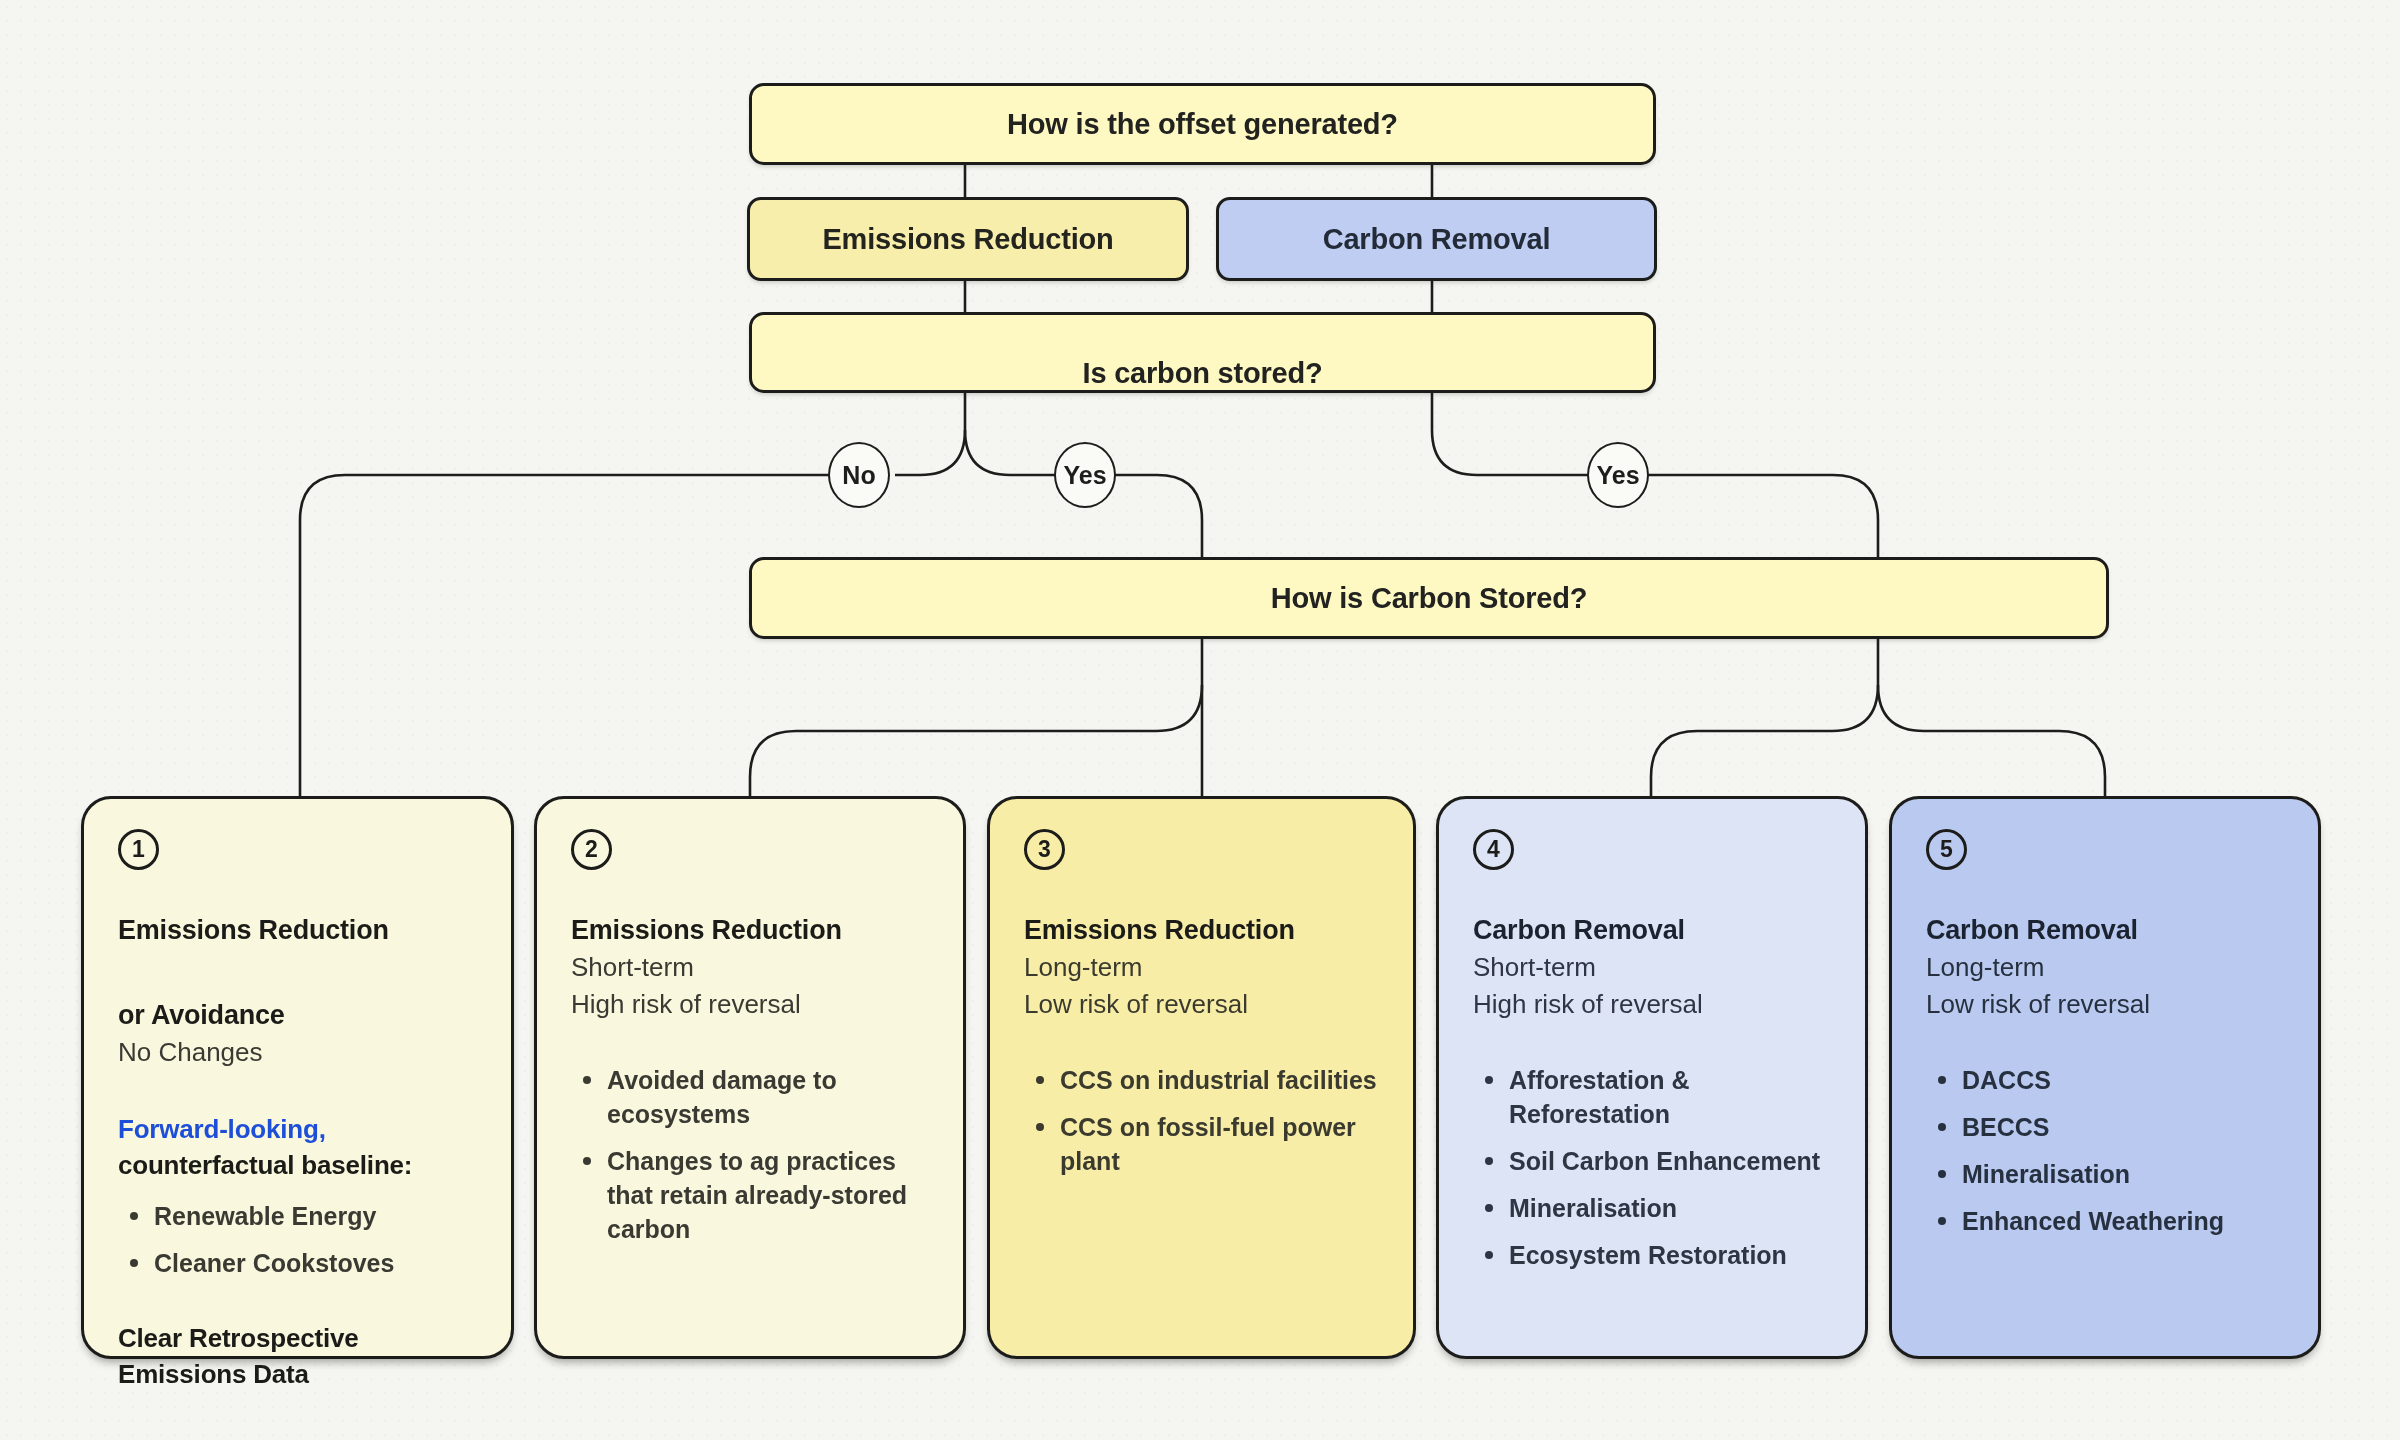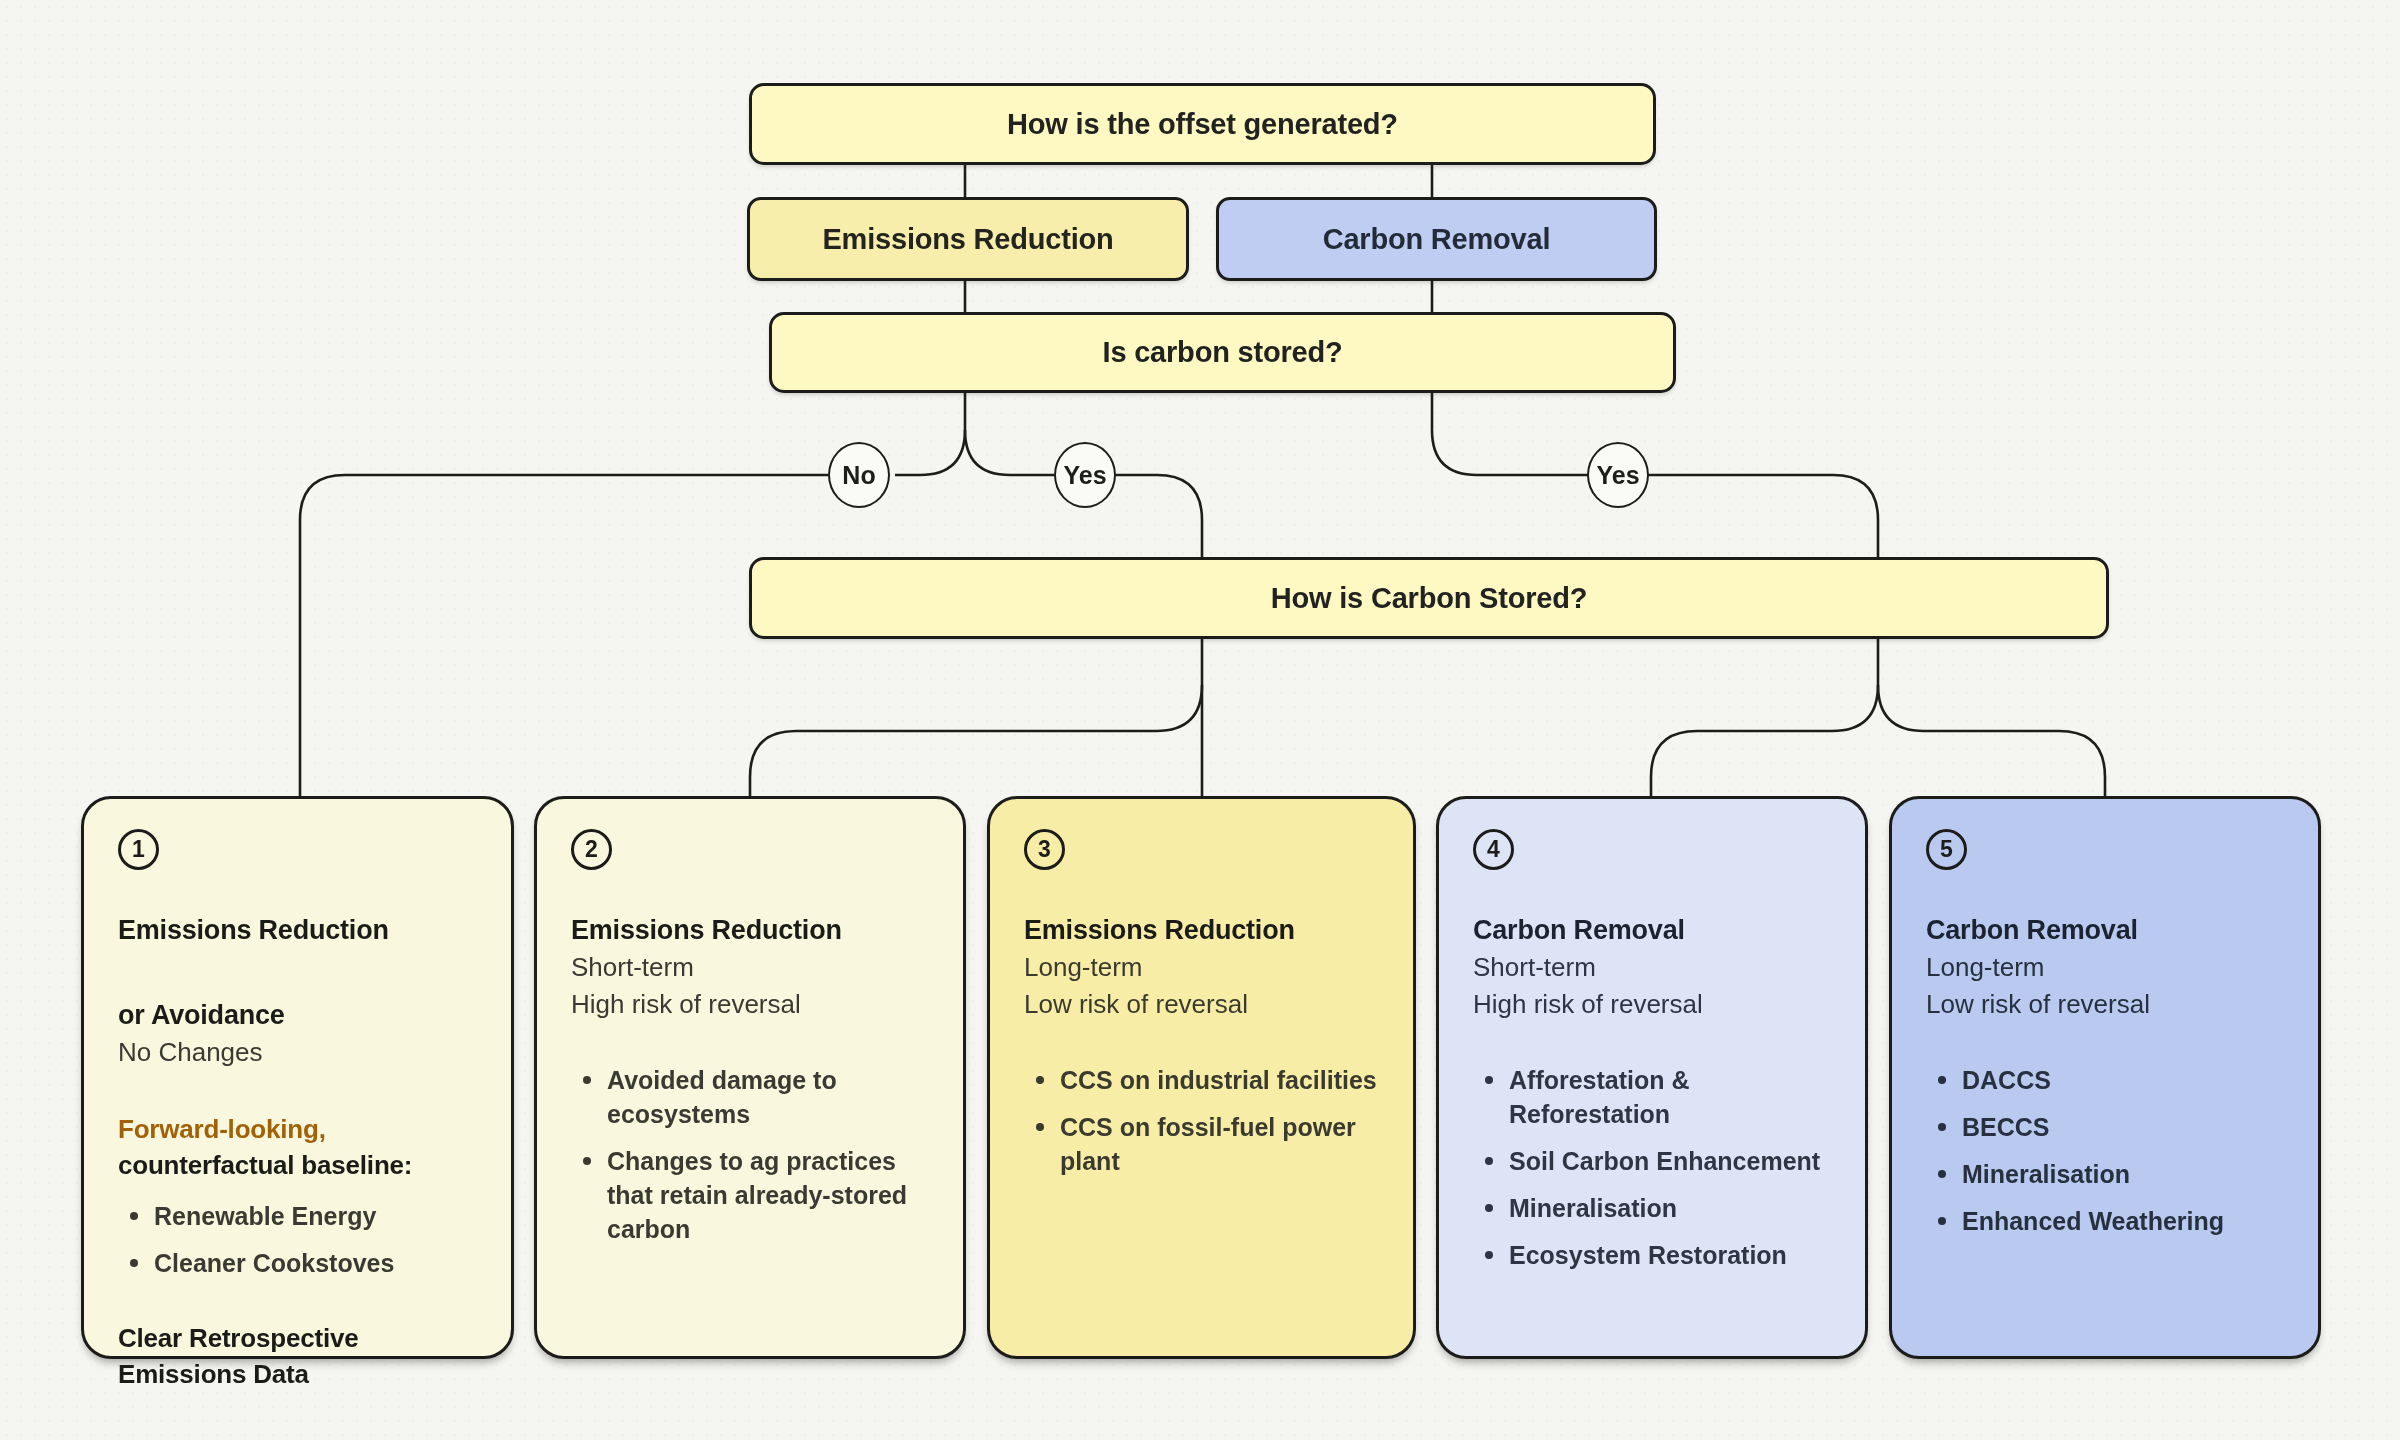--- a/index.html
+++ b/index.html
@@ -85,21 +85,21 @@
   </div>
 
   <div class="pill" style="left:747px;top:197px;width:436px;height:78px;background:#F8EEAC;color:#24241F;">
     <span>Emissions Reduction</span>
   </div>
 
   <div class="pill" style="left:1216px;top:197px;width:435px;height:78px;background:#BFCDF2;color:#232B38;">
     <span>Carbon Removal</span>
   </div>
 
-  <div class="banner" style="left:769px;top:312px;width:901px;height:75px;">
+  <div class="banner" style="left:749px;top:312px;width:901px;height:75px;align-items:flex-end;">
     <span>Is carbon stored?</span>
   </div>
 
   <div class="decision" style="left:828px;top:442px;">
     <span>No</span>
   </div>
   <div class="decision" style="left:1054px;top:442px;">
     <span>Yes</span>
   </div>
   <div class="decision" style="left:1587px;top:442px;">
@@ -109,21 +109,21 @@
   <div class="banner" style="left:749px;top:557px;width:1354px;height:76px;">
     <span>How is Carbon Stored?</span>
   </div>
 
   <section class="card" style="left: 81px; width: 433px; background: rgb(249, 247, 222); color: rgb(58, 58, 51);">
       <div class="num-badge">1</div>
       <div class="t-line" style="color: rgb(27, 27, 24);">Emissions Reduction</div>
       <div class="t-line" style="color: rgb(27, 27, 24); margin-top: 48px;">or Avoidance</div>
       <div class="p-line">No Changes</div>
       <div class="sec">
-        <div class="h-line" style="color: #a16207;">Forward-looking,</div>
+        <div class="h-line" style="color: #1d4ed8;">Forward-looking,</div>
         <div class="h-line" style="color: rgb(27, 27, 24);">counterfactual baseline:</div>
         <ul class="blist">
           <li>Renewable Energy</li>
           <li>Cleaner Cookstoves</li>
         </ul>
       </div>
       <div class="sec">
         <div class="h-line" style="color: rgb(27, 27, 24);">Clear Retrospective</div>
         <div class="h-line" style="color: rgb(27, 27, 24);">Emissions Data</div>
       </div>

